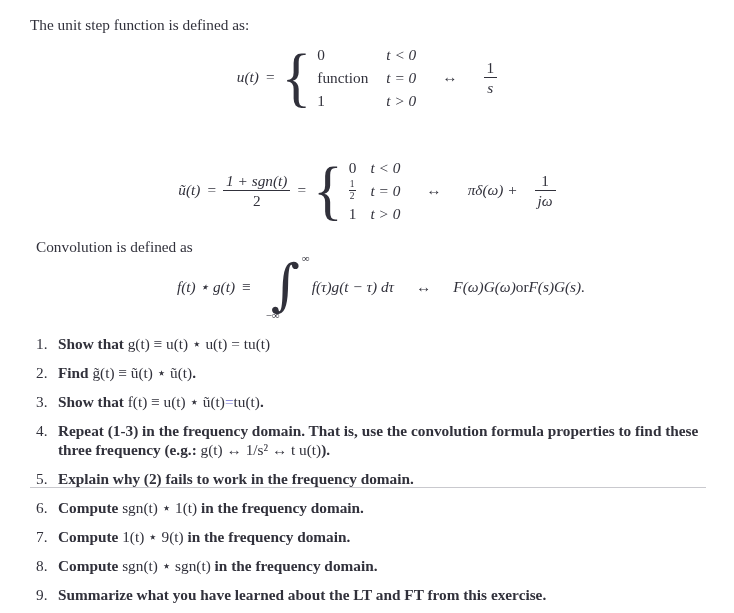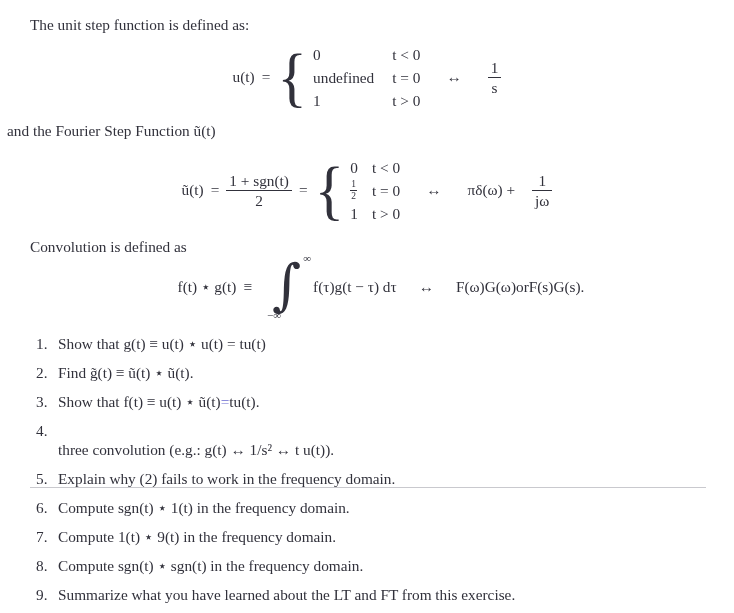--- a/index.html
+++ b/index.html
@@ -8,26 +8,26 @@
     background: #ffffff;
     color: #31313b;
     font-family: "Liberation Serif", "DejaVu Serif", serif;
     font-size: 15.3px;
     overflow: hidden;
   }
   .page { position: relative; width: 734px; height: 491px; }
 
   .abs { position: absolute; }
   .rm  { font-style: normal; }
-  .math{ }
+  .math{ font-style: italic; }
 
   
   #p1 { left: 30px; top: 16px; }
   #p2 { left: 7px;  top: 122px; }
-  #p3 { left: 30px; top: 238px; }
+  #p3 { left: 36px; top: 238px; }
 
   
   .eqrow {
     position: absolute; left: 0; width: 100%;
     display: flex; justify-content: center; align-items: center;
   }
   #eq1 { top: 40px;  height: 74px; }
   #eq2 { top: 150px; height: 80px; }
   #eq3 { top: 254px; height: 66px; transform: translateX(14px); }
 
@@ -79,21 +79,21 @@
     font-style: normal;
   }
   .int-sup { position: absolute; right: -4px; top: -4px; font-size: 11px; font-style: normal; }
   .int-sub { position: absolute; left: 2px; bottom: -3px; font-size: 11px; font-style: normal; }
 
   
   #list { position: absolute; left: 36px; top: 334px; right: 4px; }
   .li { display: flex; margin-bottom: 10px; line-height: 19px; }
   .li-num { flex: 0 0 22px; width: 22px; }
   .li-body { flex: 1 1 auto; }
-  .seg-rm { font-style: normal; }
+  .seg-rm { font-style: normal; font-weight: bold; }
   .seg-it { }
   .seg-link { color: #6a6ad0; font-style: normal; }
 
   .bottom-rule {
     position: absolute; left: 30px; right: 28px; bottom: 3px;
     border-top: 1px solid #c9c9ce;
   }
 </style>
 </head>
 <body>
@@ -103,38 +103,34 @@
   <div id="p1" class="abs rm">The unit step function is defined as:</div>
 
   <div id="eq1" class="eqrow">
     <span class="math">u(t)</span>
     <span class="lhs-eq rm">=</span>
     <span class="cases">
       <span class="brace">{</span>
       <span class="case-grid">
         <span class="rm">0</span>
         <span class="math">t &lt; 0</span>
-        <span class="rm">undefined</span>
+        <span class="rm">function</span>
         <span class="math">t = 0</span>
         <span class="rm">1</span>
         <span class="math">t &gt; 0</span>
       </span>
     </span>
     <span class="arrow">↔</span>
     <span class="frac">
       <span class="fnum rm">1</span>
       <span class="fbar"></span>
       <span class="fden math">s</span>
     </span>
   </div>
 
-  <div id="p2" class="abs">
-    <span class="rm">and the Fourier Step Function </span>
-    <span class="math">ũ(t)</span>
-  </div>
 
   <div id="eq2" class="eqrow">
     <span class="math">ũ(t)</span>
     <span class="lhs-eq rm">=</span>
     <span class="frac">
       <span class="fnum math">1 + sgn(t)</span>
       <span class="fbar"></span>
       <span class="fden rm">2</span>
     </span>
     <span class="lhs-eq rm">=</span>
@@ -189,21 +185,21 @@
       <div class="li">
         <span class="li-num">2.</span>
         <span class="li-body"><span class="seg-rm">Find </span><span class="seg-it">g̃(t) ≡ ũ(t) ⋆ ũ(t)</span><span class="seg-rm">.</span></span>
       </div>
       <div class="li">
         <span class="li-num">3.</span>
         <span class="li-body"><span class="seg-rm">Show that </span><span class="seg-it">f(t) ≡ u(t) ⋆ ũ(t)</span><span class="seg-link">=</span><span class="seg-it">tu(t)</span><span class="seg-rm">.</span></span>
       </div>
       <div class="li">
         <span class="li-num">4.</span>
-        <span class="li-body"><br><span class="seg-rm">three convolution (e.g.: </span><span class="seg-it">g(t) ↔ 1/s² ↔ t u(t)</span><span class="seg-rm">).</span></span>
+        <span class="li-body"><span class="seg-rm">Repeat (1-3) in the frequency domain. That is, use the convolution formula properties to find these</span><br><span class="seg-rm">three frequency (e.g.: </span><span class="seg-it">g(t) ↔ 1/s² ↔ t u(t)</span><span class="seg-rm">).</span></span>
       </div>
       <div class="li">
         <span class="li-num">5.</span>
         <span class="li-body"><span class="seg-rm">Explain why (2) fails to work in the frequency domain.</span></span>
       </div>
       <div class="li">
         <span class="li-num">6.</span>
         <span class="li-body"><span class="seg-rm">Compute </span><span class="seg-it">sgn(t) ⋆ 1(t)</span><span class="seg-rm"> in the frequency domain.</span></span>
       </div>
       <div class="li">

